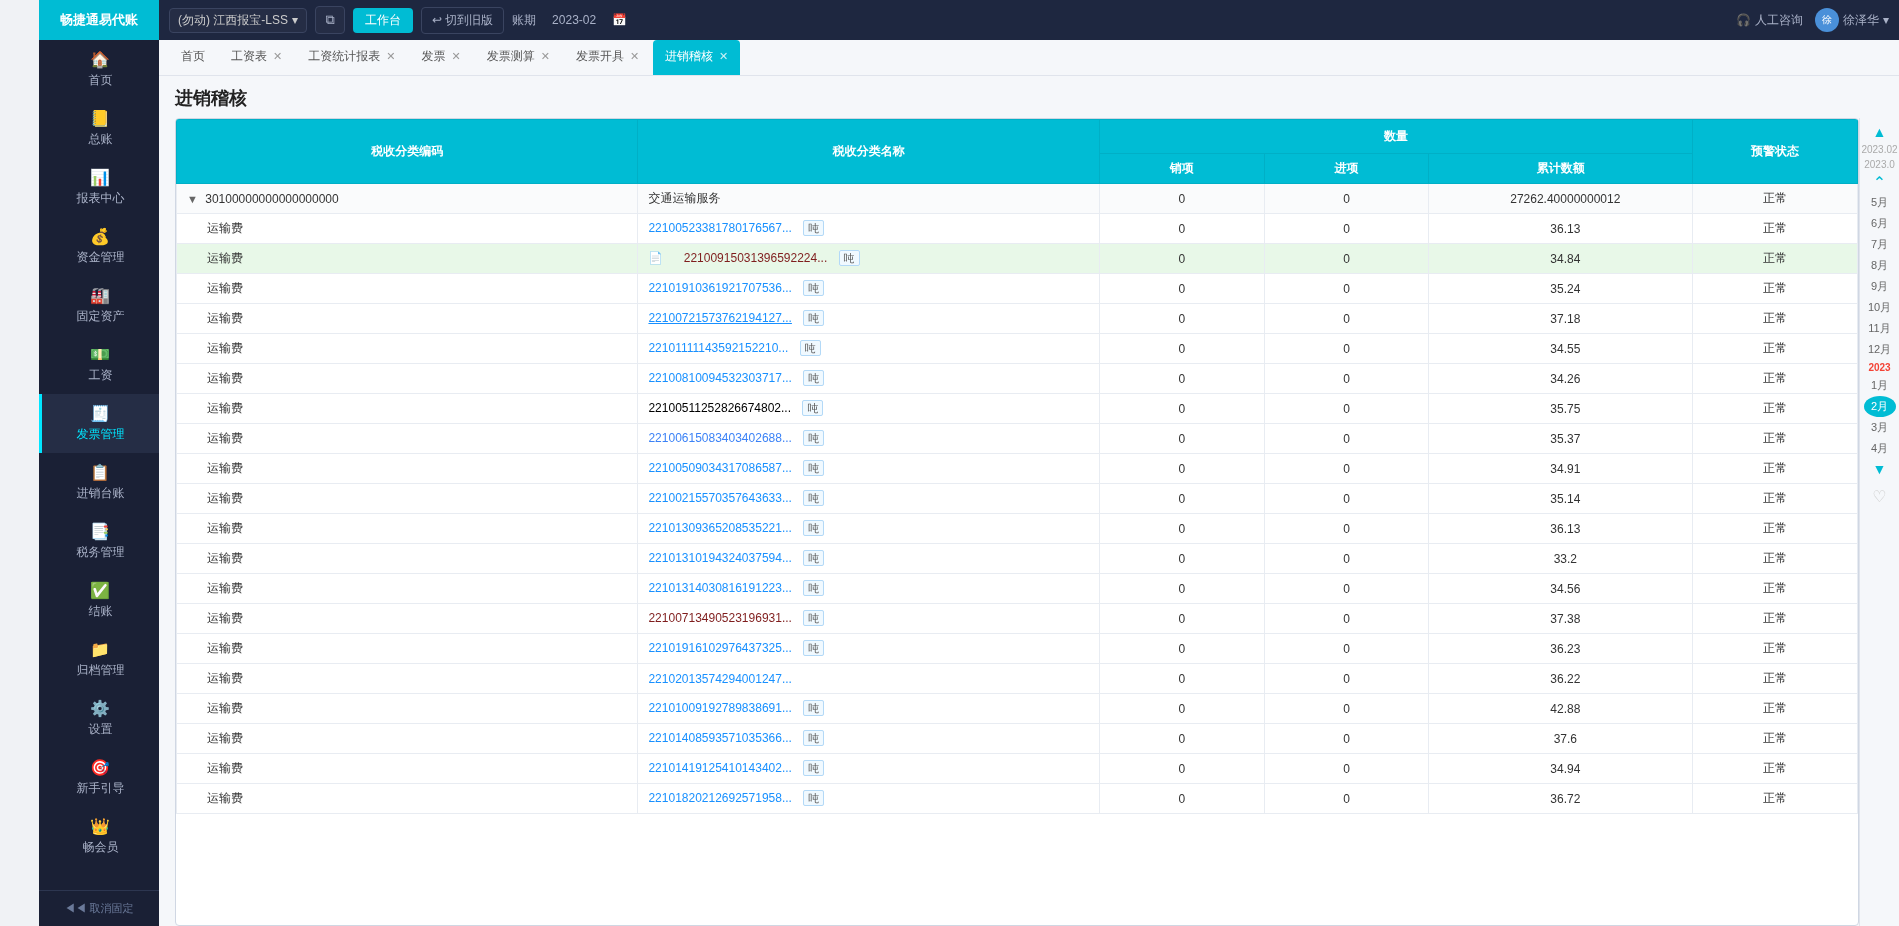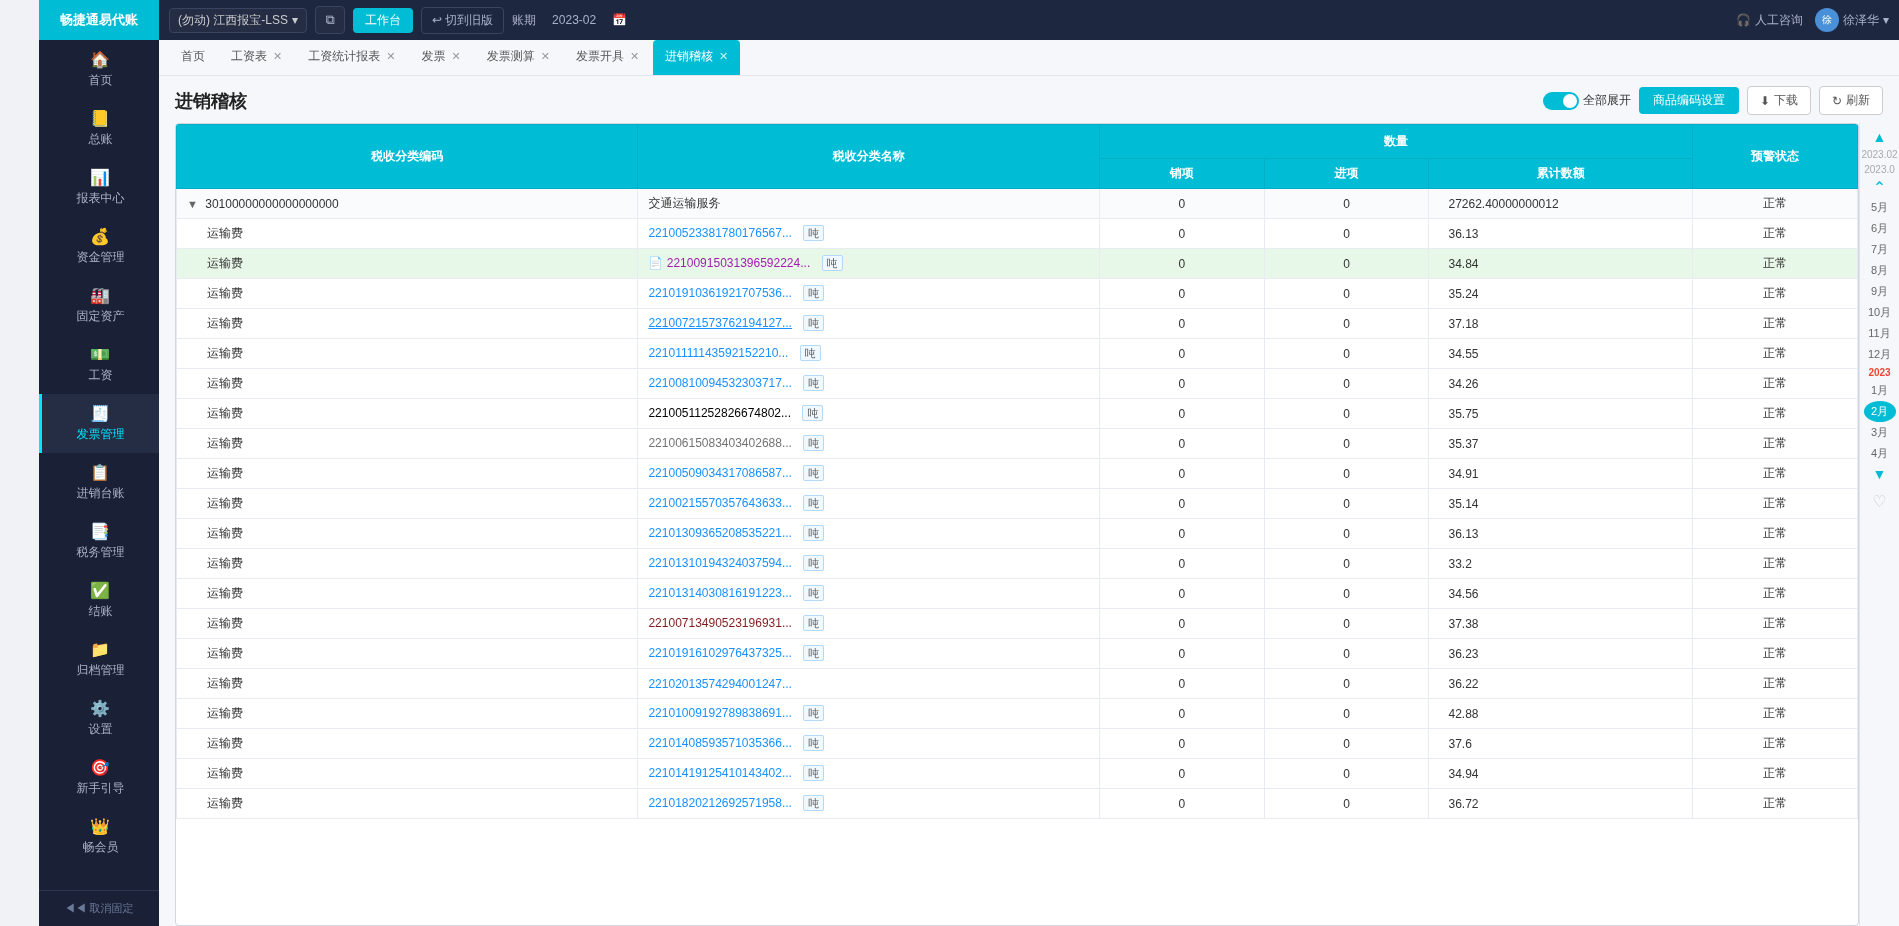--- a/index.html
+++ b/index.html
@@ -254,21 +254,21 @@
     }
     tbody tr td {
       padding: 6px 10px;
       border: 1px solid #e8ecf2;
       color: #333;
       white-space: nowrap;
     }
     tbody tr.highlighted { background: #e8f8e8; }
     tbody tr.group-row td { background: #fafbfc; font-weight: normal; }
     .td-center { text-align: center; }
-    .td-right { text-align: left; padding-left: 19px; }
+    .td-right { text-align: center; padding-left: 19px; }
 
     .col-code { width: 280px; }
     .col-name { width: 280px; }
     .col-sales { width: 100px; }
     .col-purchase { width: 100px; }
     .col-cumul { width: 160px; }
     .col-status { width: 100px; }
 
     .tag-nor { color: #333; font-size: 12px; }
 
@@ -439,35 +439,20 @@
     <div class="tab active">
       <span>进销稽核</span>
       <span class="close-x">✕</span>
     </div>
   </div>
 
   <div class="page-content">
 
     <div class="page-header">
       <h1 class="page-title">进销稽核</h1>
-      <div class="page-actions">
-        <div class="toggle-wrap">
-          <div class="toggle"></div>
-          <span>全部展开</span>
-        </div>
-        <button class="btn-primary">商品编码设置</button>
-        <button class="btn-outline">
-          <span>⬇</span>
-          <span>下载</span>
-        </button>
-        <button class="btn-outline">
-          <span>↻</span>
-          <span>刷新</span>
-        </button>
-      </div>
     </div>
 
     <div style="display:flex;flex:1;overflow:hidden;margin:0 0 0 16px;">
 
       <div class="table-container" style="margin:0;flex:1;">
         <table>
           <thead>
             <tr>
               <th rowspan="2" class="col-code">税收分类编码</th>
               <th rowspan="2" class="col-name">税收分类名称</th>
@@ -501,21 +486,21 @@
       </td>
       <td class="td-center">0</td>
       <td class="td-center">0</td>
       <td class="td-right">36.13</td>
       <td class="td-center"><span class="tag-nor">正常</span></td>
     </tr>
               <tr class="highlighted">
       <td style="padding-left:30px;">运输费</td>
       <td>
         <span class="file-icon">📄</span>
-        <span style="color:#a21caf;cursor:pointer;">22100915031396592224...</span>
+        <span style="color:#7f1d1d;cursor:pointer;margin-left:17px;">22100915031396592224...</span>
         <span style="margin-left:8px;background:#f0f9ff;border:1px solid #b3d9f7;border-radius:2px;padding:1px 4px;font-size:11px;color:#555;">吨</span>
       </td>
       <td class="td-center">0</td>
       <td class="td-center">0</td>
       <td class="td-right">34.84</td>
       <td class="td-center"><span class="tag-nor">正常</span></td>
     </tr>
               <tr>
       <td style="padding-left:30px;">运输费</td>
       <td>
@@ -573,21 +558,21 @@
       </td>
       <td class="td-center">0</td>
       <td class="td-center">0</td>
       <td class="td-right">35.75</td>
       <td class="td-center"><span class="tag-nor">正常</span></td>
     </tr>
               <tr>
       <td style="padding-left:30px;">运输费</td>
       <td>
         
-        <span style="color:#737373;cursor:pointer;text-align:center;">22100615083403402688...</span>
+        <span style="color:#3b82f6;cursor:pointer;text-align:center;">22100615083403402688...</span>
         <span style="margin-left:8px;background:#f0f9ff;border:1px solid #b3d9f7;border-radius:2px;padding:1px 4px;font-size:11px;color:#555;">吨</span>
       </td>
       <td class="td-center">0</td>
       <td class="td-center">0</td>
       <td class="td-right">35.37</td>
       <td class="td-center"><span class="tag-nor">正常</span></td>
     </tr>
               <tr>
       <td style="padding-left:30px;">运输费</td>
       <td>

